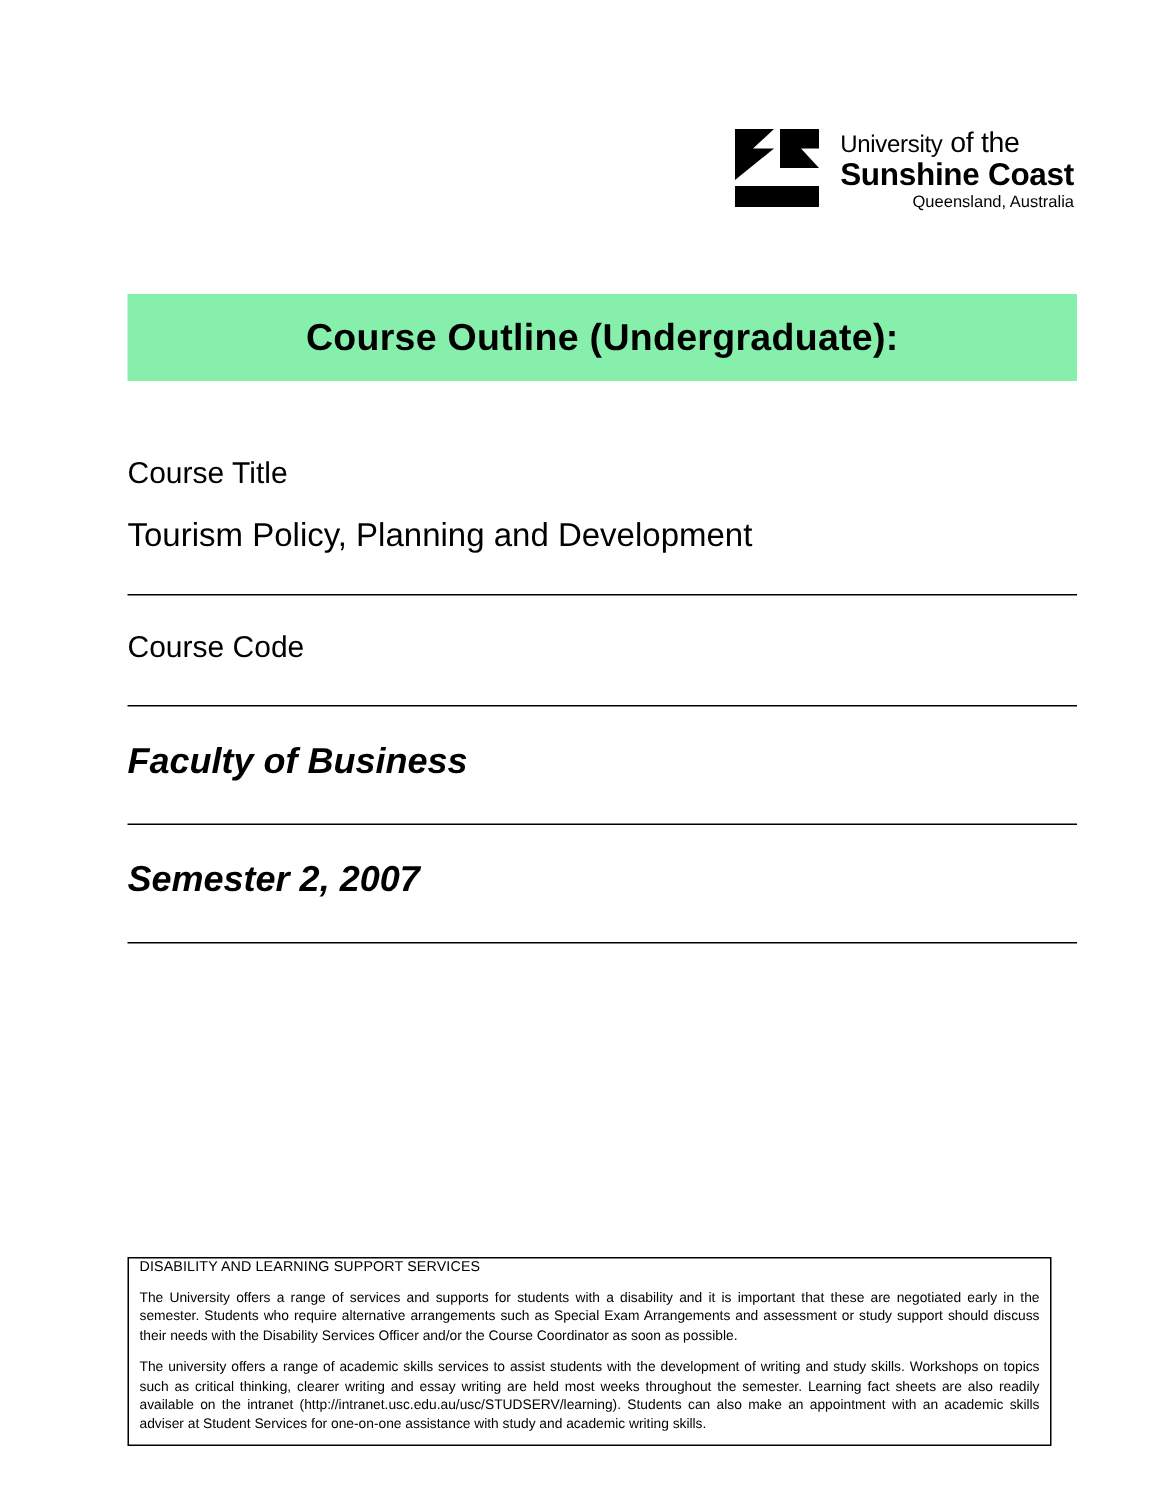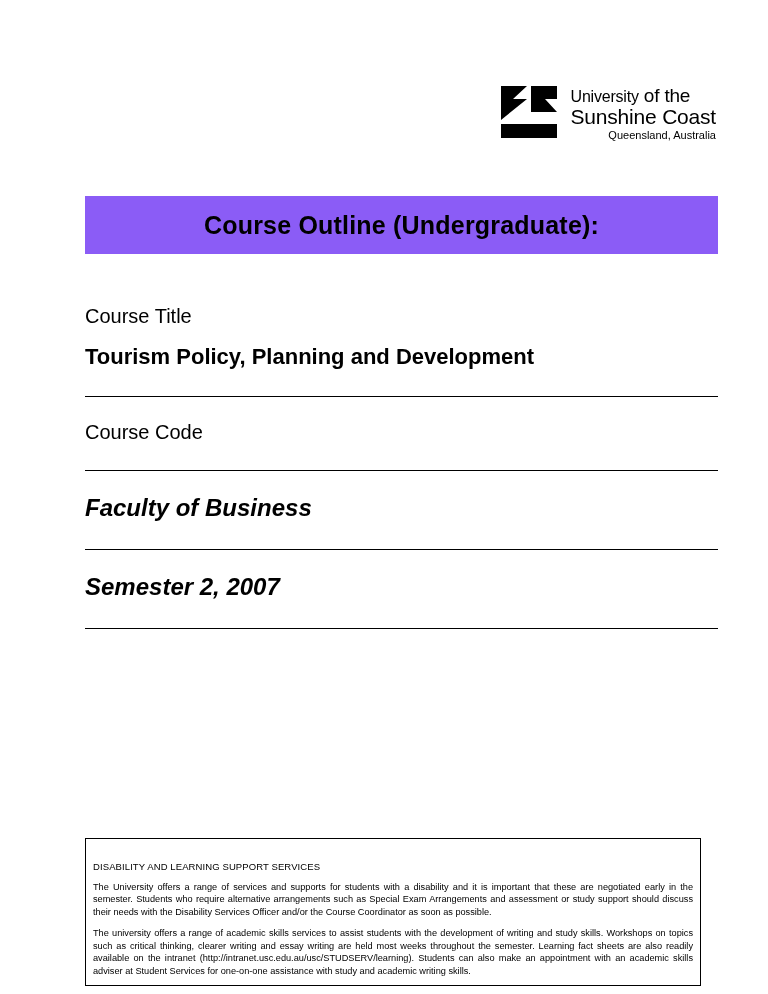--- a/index.html
+++ b/index.html
@@ -44,39 +44,39 @@
   .logo-line1 {
     font-size: 19px;
     letter-spacing: -0.2px;
     white-space: nowrap;
   }
   .logo-line1 .big {
     font-size: 16px;
   }
   .logo-line2 {
     font-size: 21px;
-    font-weight: normal;
+    font-weight: bold;
     letter-spacing: -0.2px;
     white-space: nowrap;
   }
   .logo-line3 {
     font-size: 11px;
     margin-top: 2px;
     white-space: nowrap;
     text-align: right;
   }
 
   
   .banner {
     position: absolute;
     left: 85px;
     top: 196px;
     width: 633px;
     height: 58px;
-    background: #8b5cf6;
+    background: #86efac;
     display: flex;
     align-items: center;
     justify-content: center;
   }
   .banner-text {
     font-size: 25px;
     font-weight: bold;
     letter-spacing: 0.2px;
   }
 
@@ -87,21 +87,21 @@
     top: 304px;
     width: 633px;
   }
   .field-label {
     font-size: 20px;
     line-height: 1.2;
     margin-bottom: 16px;
   }
   .field-value {
     font-size: 22px;
-    font-weight: bold;
+    font-weight: normal;
     line-height: 1.2;
   }
   .rule {
     border-bottom: 1.2px solid #000000;
     margin-top: 26px;
     margin-bottom: 23px;
   }
   .block-title {
     font-size: 24px;
     font-weight: bold;
@@ -110,21 +110,21 @@
   }
 
   
   .footer-box {
     position: absolute;
     left: 85px;
     top: 838px;
     width: 616px;
     border: 1px solid #000000;
     box-sizing: border-box;
-    padding: 22px 7px 8px 7px;
+    padding: 0 7px 8px 7px;
   }
   .footer-heading {
     font-size: 9.5px;
     letter-spacing: 0.1px;
     margin-bottom: 9px;
   }
   .footer-para {
     font-size: 9.2px;
     line-height: 1.35;
     text-align: justify;

